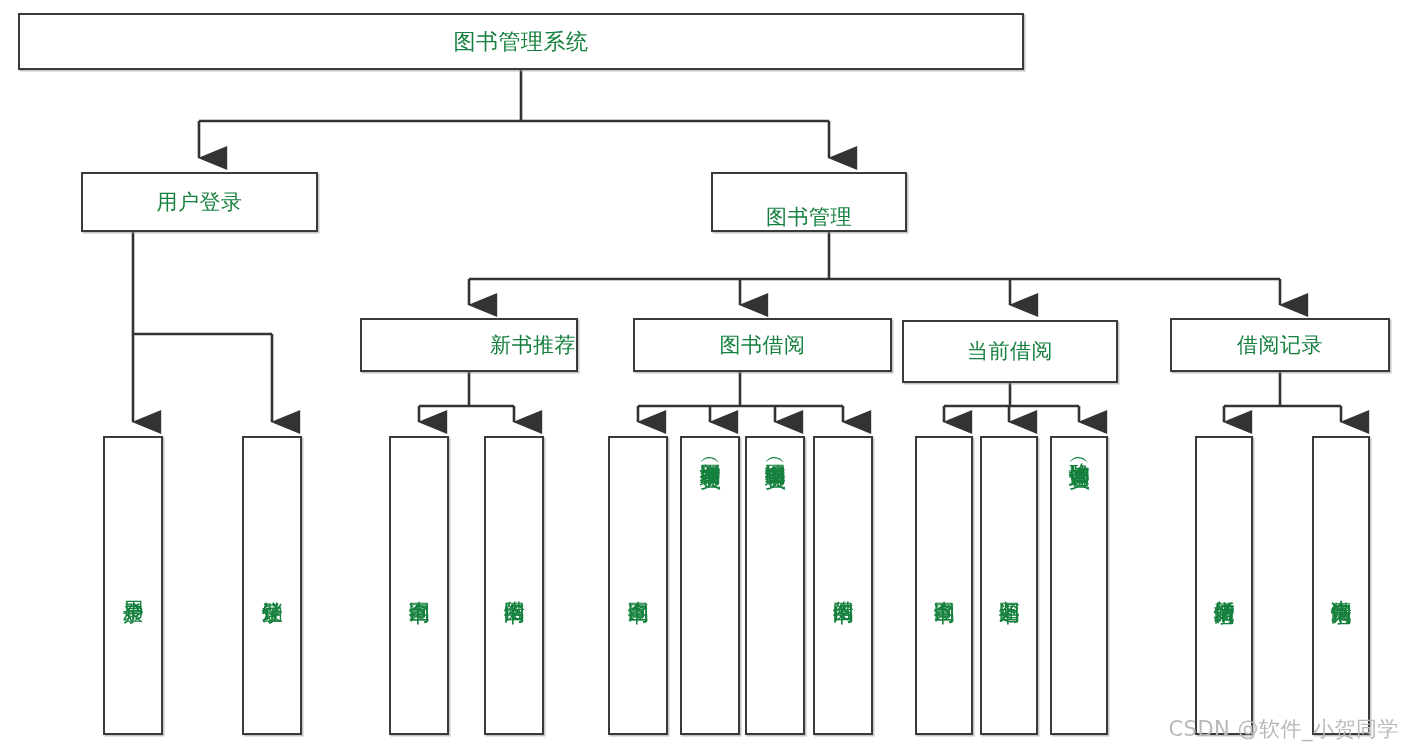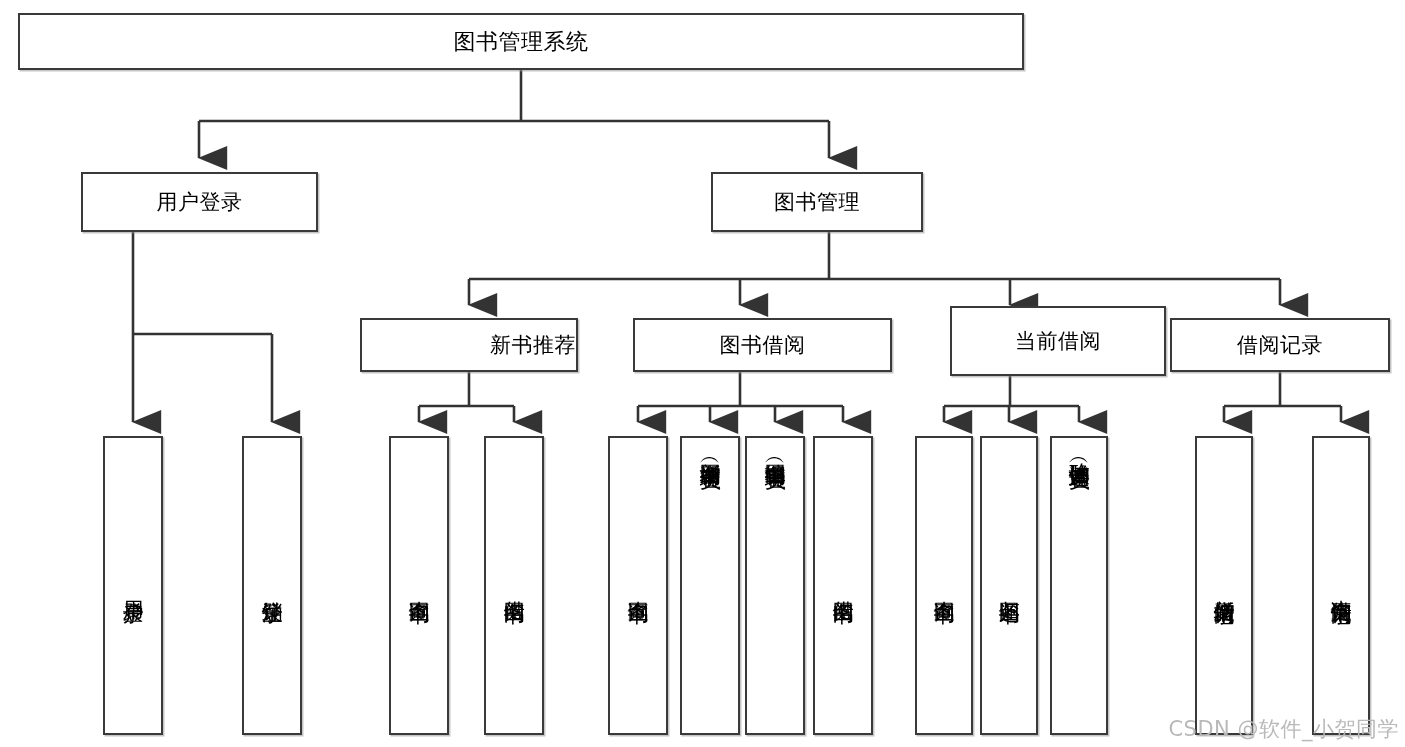--- a/index.html
+++ b/index.html
@@ -27,21 +27,21 @@
   }
   .node-box {
     position: absolute;
     box-sizing: border-box;
     background: #ffffff;
     border: 2px solid #3a3a3a;
     box-shadow: 1.5px 1.5px 0 rgba(150,150,150,0.55);
     display: flex;
     align-items: center;
     justify-content: center;
-    color: #000000;
+    color: #15803d;
   }
   .node-box .label {
     display: block;
     text-align: center;
     line-height: 1.18;
     letter-spacing: 0.5px;
   }
   
   .h-node .label {
     font-size: 21px;
@@ -139,33 +139,33 @@
   </svg>
 
   <div class="node-box h-node root-node" style="left:18px; top:13px; width:1006px; height:57px;">
     <span class="label">图书管理系统</span>
   </div>
 
   <div class="node-box h-node" style="left:81px; top:172px; width:237px; height:60px;">
     <span class="label">用户登录</span>
   </div>
 
-  <div class="node-box h-node" style="left:711px; top:172px; width:212px; height:60px;">
+  <div class="node-box h-node" style="left:711px; top:172px; width:196px; height:60px;align-items:flex-end;">
     <span class="label">图书管理</span>
   </div>
 
   <div class="node-box h-node" style="left:360px; top:318px; width:218px; height:54px;justify-content:flex-end;">
     <span class="label">新书推荐</span>
   </div>
 
   <div class="node-box h-node" style="left:633px; top:318px; width:259px; height:54px;">
     <span class="label">图书借阅</span>
   </div>
 
-  <div class="node-box h-node" style="left:902px; top:306px; width:216px; height:70px;margin-left:48px;">
+  <div class="node-box h-node" style="left:902px; top:320px; width:216px; height:63px;">
     <span class="label">当前借阅</span>
   </div>
 
   <div class="node-box h-node" style="left:1170px; top:318px; width:220px; height:54px;">
     <span class="label">借阅记录</span>
   </div>
 
   <div class="node-box v-node centered" style="left:103px; top:436px; width:60px; height:299px;">
     <span class="label">用户登录</span>
   </div>

